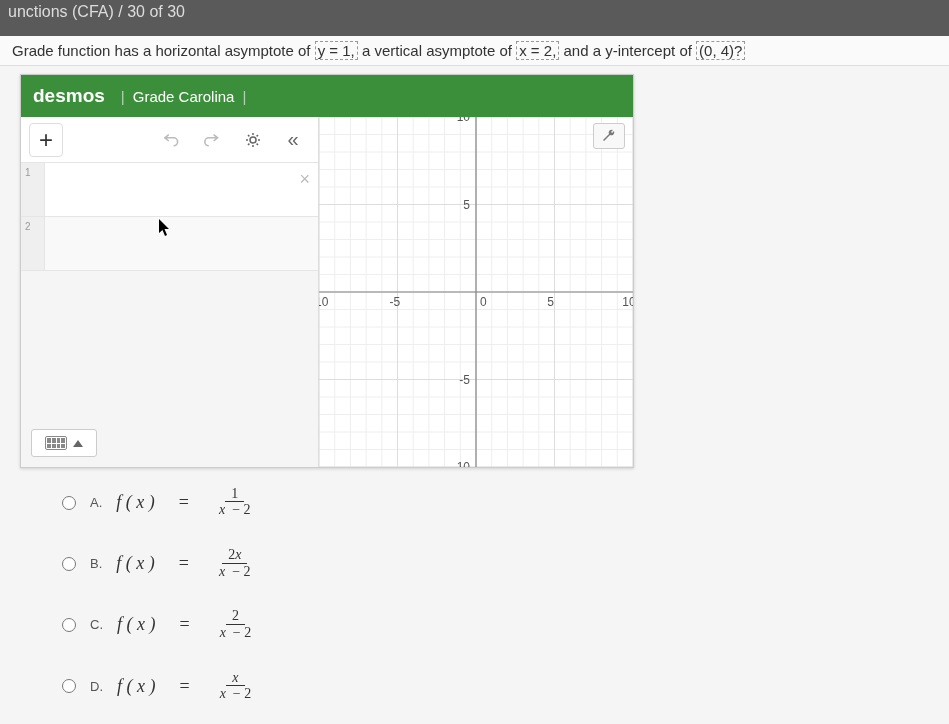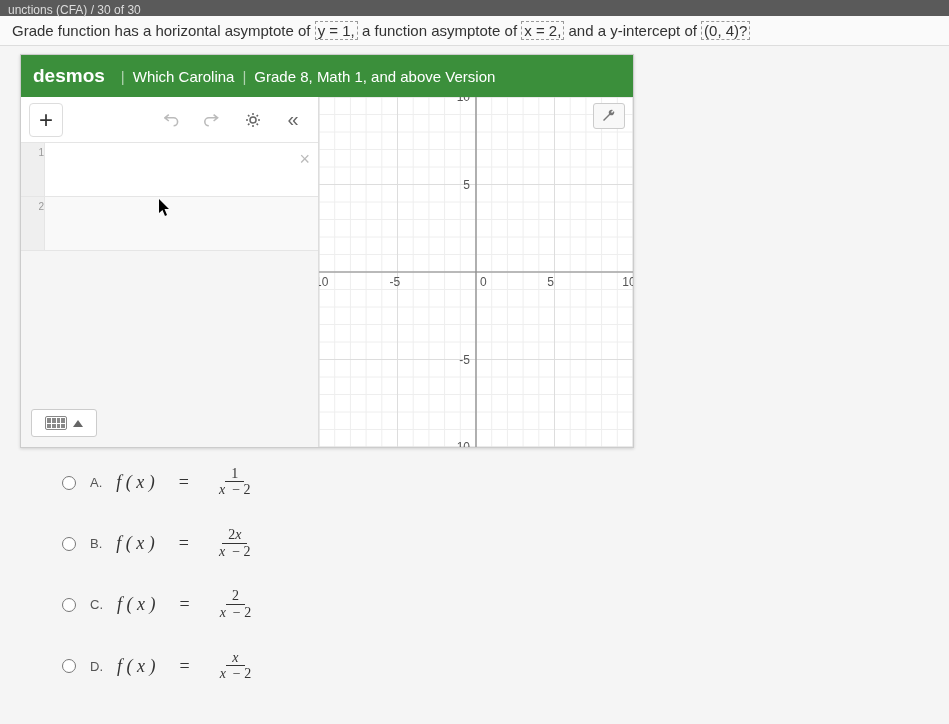--- a/index.html
+++ b/index.html
@@ -6,39 +6,38 @@
     body {
       font-family: Arial, sans-serif;
       background: #f5f5f5;
       width: 949px;
       height: 724px;
       overflow: hidden;
     }
     .top-bar {
       background: #5a5a5a;
       color: #ddd;
-      font-size: 12px;
+      font-size: 16px;
       padding: 3px 8px;
-      height: 16px;
+      height: 36px;
     }
     .question-bar {
       background: #fafafa;
       padding: 6px 12px;
       font-size: 15px;
       color: #333;
       border-bottom: 1px solid #ddd;
     }
     .boxed { border: 1px dashed #999; padding: 0 2px; }
     .embed-wrap { padding: 8px 0 0 20px; }
     .desmos-box {
       width: 614px;
       border: 1px solid #ccc;
       background: #14532d;
       box-shadow: 0 1px 3px rgba(0,0,0,.15);
-      text-align: right;
     }
     .desmos-header {
       background: #3b8f3b;
       color: #fff;
       height: 42px;
       display: flex;
       align-items: center;
       padding: 0 12px;
       font-size: 15px;
     }
@@ -147,34 +146,33 @@
 </head>
 <body>
 
 <div class="top-bar">
   <span>unctions (CFA)  /  30 of 30</span>
 </div>
 
 <div class="question-bar">
   <span>Grade function has a horizontal asymptote of </span>
   <span class="boxed">y = 1,</span>
-  <span> a function asymptote of </span>
+  <span> a vertical asymptote of </span>
   <span class="boxed">x = 2,</span>
   <span> and a y-intercept of </span>
   <span class="boxed">(0, 4)?</span>
 </div>
 
 <div class="embed-wrap">
   <div class="desmos-box">
     <div class="desmos-header">
       <span class="desmos-brand">desmos</span>
       <span class="divider">|</span>
-      <span>Which Carolina</span>
+      <span>Grade Carolina</span>
       <span class="divider">|</span>
-      <span>Grade 8, Math 1, and above Version</span>
     </div>
     <div class="desmos-body">
       <div class="expr-panel">
         <div class="expr-toolbar">
           <div class="tool-btn plus">+</div>
           <div class="spacer"></div>
           <div class="tool-btn flat">
             <svg width="18" height="14" viewBox="0 0 18 14">
                 <path d="M6 2 L1 6 L6 10 M1 6 H12 A5 5 0 0 1 12 16" fill="none" stroke="#bbb" stroke-width="2" transform="scale(0.8)"></path>
               </svg>

